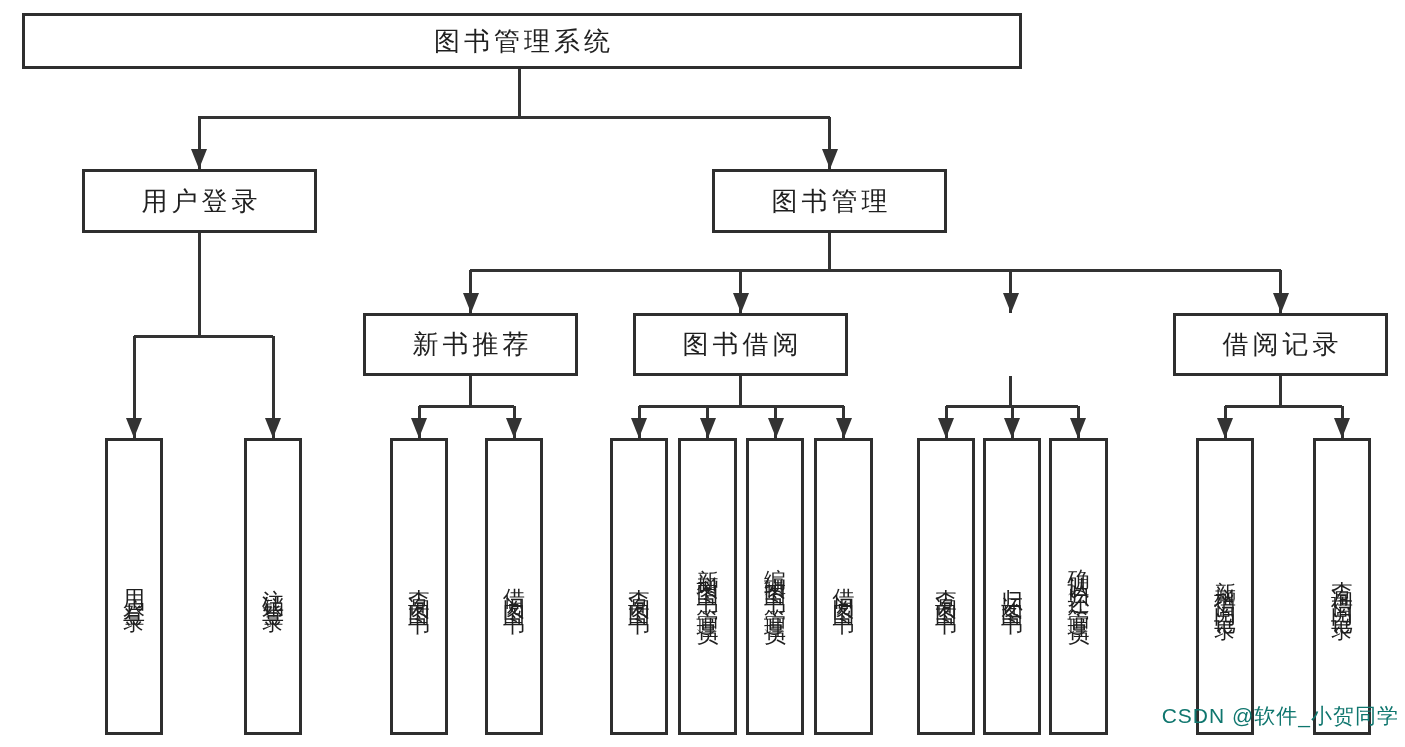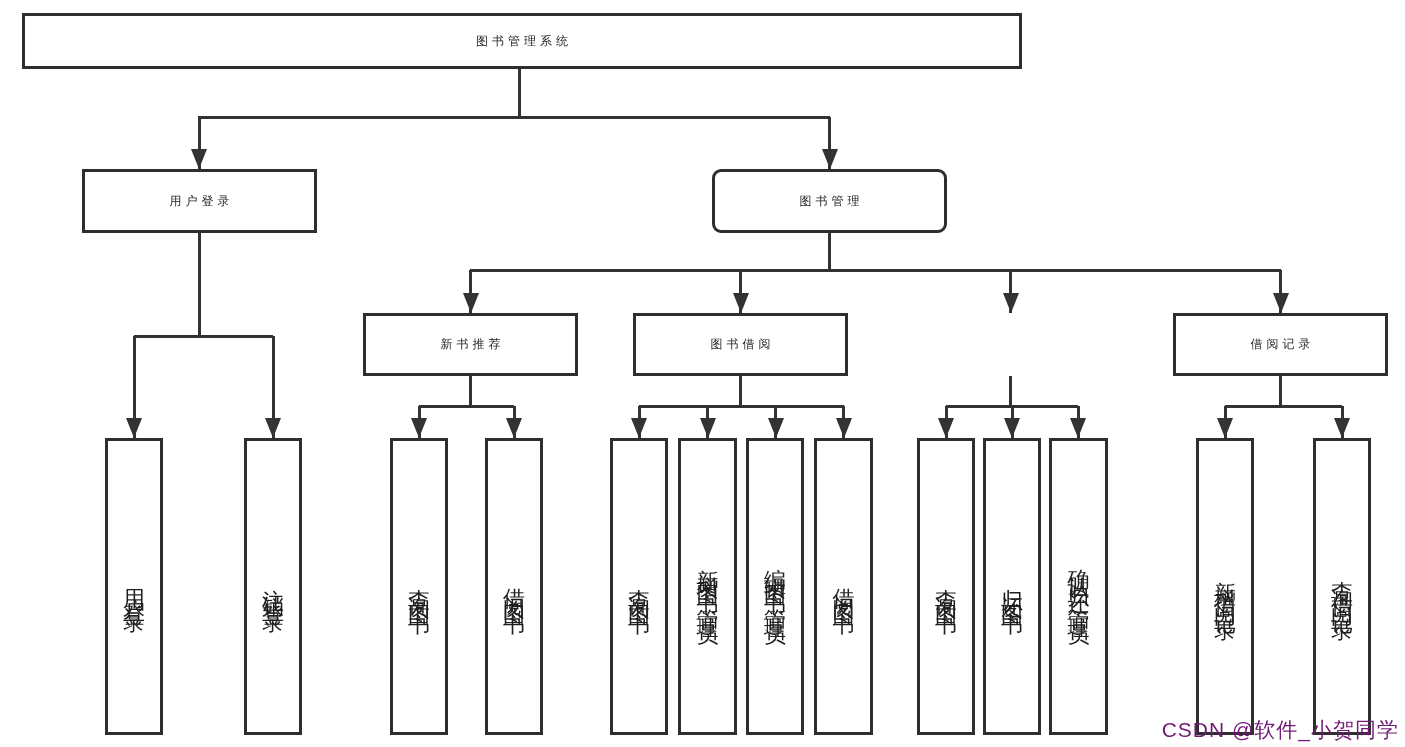--- a/index.html
+++ b/index.html
@@ -13,21 +13,21 @@
   .box{
     position:absolute;
     box-sizing:border-box;
     border:3px solid #2e2e2e;
     background:#ffffff;
     display:flex;align-items:center;justify-content:center;
     color:#1f1f1f;
     z-index:2;
   }
   .hlabel{
-    font-size:12px;
+    font-size:26px;
     letter-spacing:4px;
     text-indent:4px;
     white-space:nowrap;
   }
   .leaf-label{
     writing-mode:vertical-rl;
     font-size:22px;
     letter-spacing:8px;
     line-height:1;
     white-space:nowrap;
@@ -35,41 +35,41 @@
   .hline{position:absolute;height:3px;background:#333333;z-index:1;}
   .vline{position:absolute;width:3px;background:#333333;z-index:1;}
   .arrow{
     position:absolute;width:0;height:0;z-index:1;
     border-left:8px solid transparent;
     border-right:8px solid transparent;
     border-top:20px solid #333333;
   }
   .watermark{
     position:absolute;
-    right:6px;bottom:3px;
+    right:6px;bottom:17px;
     font-size:21px;
-    color:#701a75;
+    color:#0f766e;
     letter-spacing:1px;
     z-index:5;
     white-space:nowrap;
   }
 </style>
 </head>
 <body>
 
 <div id="stage">
 
   <div class="box" style="left:22px;top:13px;width:1000px;height:56px;">
     <span class="hlabel">图书管理系统</span>
   </div>
 
   <div class="box" style="left:82px;top:169px;width:235px;height:64px;">
     <span class="hlabel">用户登录</span>
   </div>
-  <div class="box" style="left:712px;top:169px;width:235px;height:64px;border-radius:9px;">
+  <div class="box" style="left:712px;top:169px;width:235px;height:64px;">
     <span class="hlabel">图书管理</span>
   </div>
 
   <div class="box" style="left:363px;top:313px;width:215px;height:63px;">
     <span class="hlabel">新书推荐</span>
   </div>
   <div class="box" style="left:633px;top:313px;width:215px;height:63px;">
     <span class="hlabel">图书借阅</span>
   </div>
   <div class="box" style="left:1173px;top:313px;width:215px;height:63px;">

